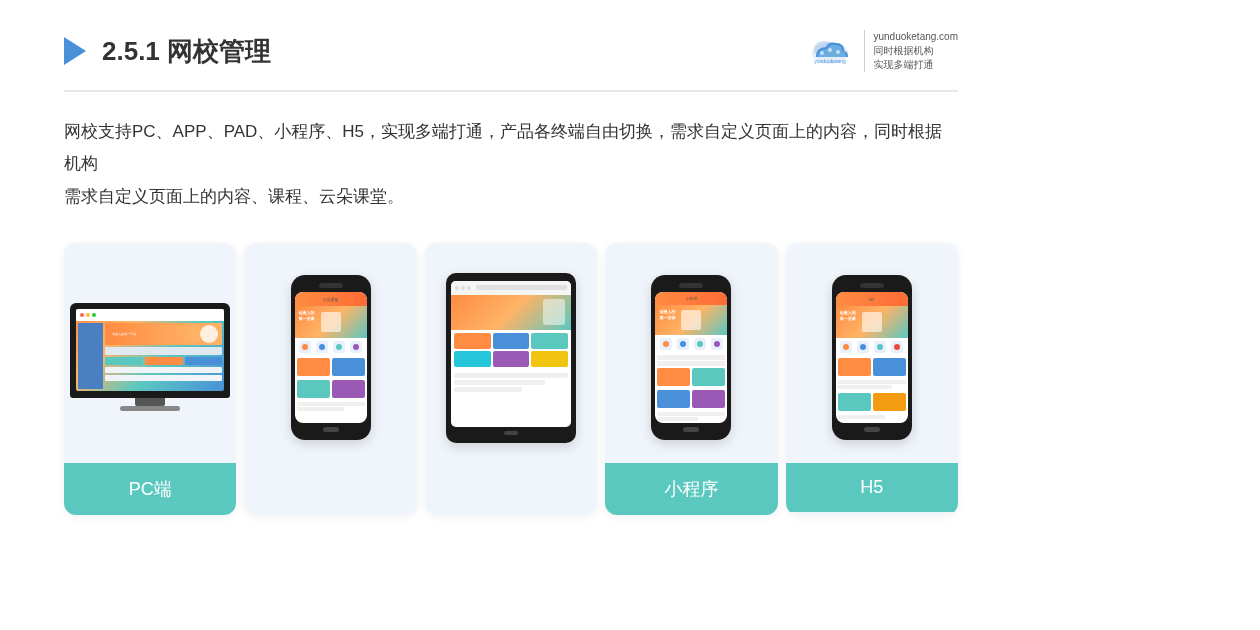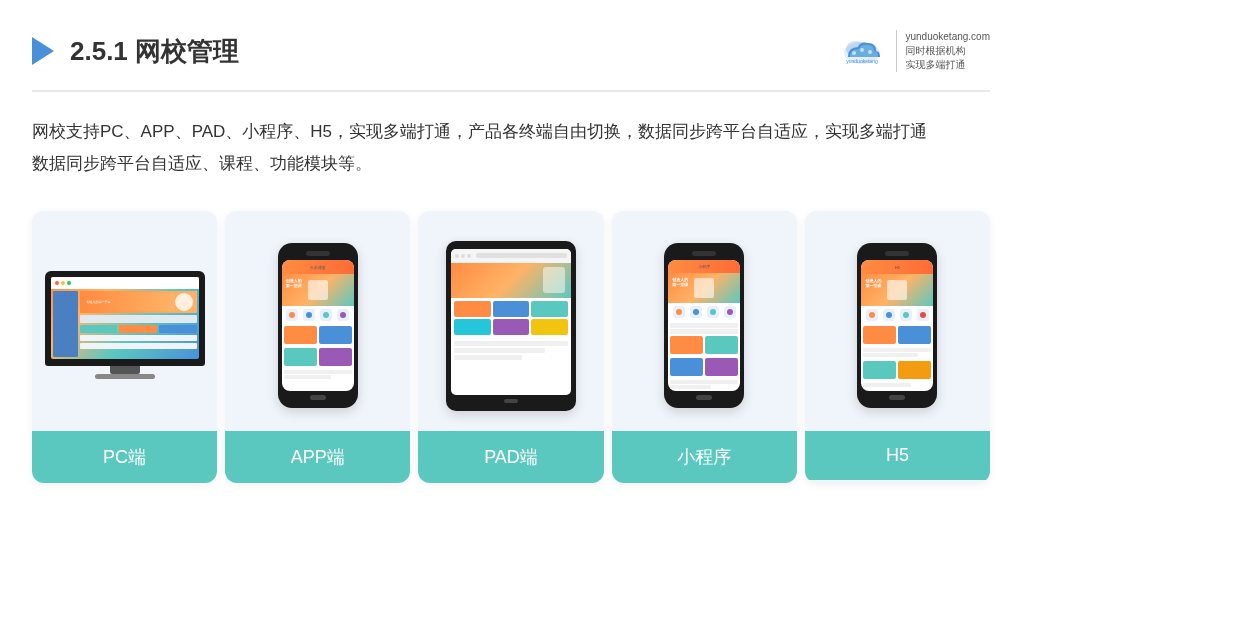--- a/index.html
+++ b/index.html
@@ -8,21 +8,21 @@
       height: 630px;
       background: #fff;
       font-family: 'Microsoft YaHei', '微软雅黑', sans-serif;
       overflow: hidden;
     }
 
     .page {
       width: 1022px;
       height: 630px;
       position: relative;
-      padding: 30px 32px;
+      padding: 30px 64px;
     }
 
     
     .header {
       display: flex;
       align-items: center;
       justify-content: space-between;
       border-bottom: 2px solid #e8e8e8;
       padding-bottom: 18px;
       margin-bottom: 24px;
@@ -411,22 +411,22 @@
       </svg>
       <div class="brand-text-area">
         <span class="brand-tagline">yunduoketang.com</span>
         <span class="brand-tagline">同时根据机构</span>
         <span class="brand-tagline">实现多端打通</span>
       </div>
     </div>
   </div>
 
   <div class="description">
-    <div>网校支持PC、APP、PAD、小程序、H5，实现多端打通，产品各终端自由切换，数据同步跨平台自适应，实现多端打通</div>
-    <div>数据同步跨平台自适应、课程、功能模块等。</div>
+    <div>网校支持PC、APP、PAD、小程序、H5，实现多端打通，产品各终端自由切换，需求自定义页面上的内容，同时根据机构</div>
+    <div>需求自定义页面上的内容、课程、云朵课堂。</div>
   </div>
 
   <div class="cards-container">
 
     <div class="card">
       <div class="card-image-area">
         <div class="pc-monitor">
           <div class="monitor-screen-outer">
             <div class="monitor-screen-inner">
               <div class="monitor-screen-bar">
@@ -499,21 +499,20 @@
               <div class="phone-mini-card purple"></div>
             </div>
             <div style="padding:2px;display:flex;flex-direction:column;gap:1px;">
               <div style="height:4px;background:#f0f0f0;border-radius:1px;"></div>
               <div style="height:4px;background:#f0f0f0;border-radius:1px;width:70%;"></div>
             </div>
           </div>
           <div class="phone-home-btn"></div>
         </div>
       </div>
-      <div class="card-label">APP端</div>
     </div>
 
     <div class="card">
       <div class="card-image-area">
         <div class="pad-mockup">
           <div class="pad-screen">
             <div class="pad-header">
               <div class="pad-dot"></div>
               <div class="pad-dot"></div>
               <div class="pad-dot"></div>
@@ -535,21 +534,20 @@
             </div>
             <div style="padding:3px;display:flex;flex-direction:column;gap:2px;">
               <div style="height:5px;background:#f0f0f0;border-radius:1px;"></div>
               <div style="height:5px;background:#f0f0f0;border-radius:1px;width:80%;"></div>
               <div style="height:5px;background:#f0f0f0;border-radius:1px;width:60%;"></div>
             </div>
           </div>
           <div class="pad-home-btn"></div>
         </div>
       </div>
-      <div class="card-label">PAD端</div>
     </div>
 
     <div class="card">
       <div class="card-image-area">
         <div class="phone-mockup">
           <div class="phone-notch"></div>
           <div class="phone-screen">
             <div class="phone-screen-header">
               <span style="font-size:4px;color:#555;font-family:sans-serif;">小程序</span>
             </div>

